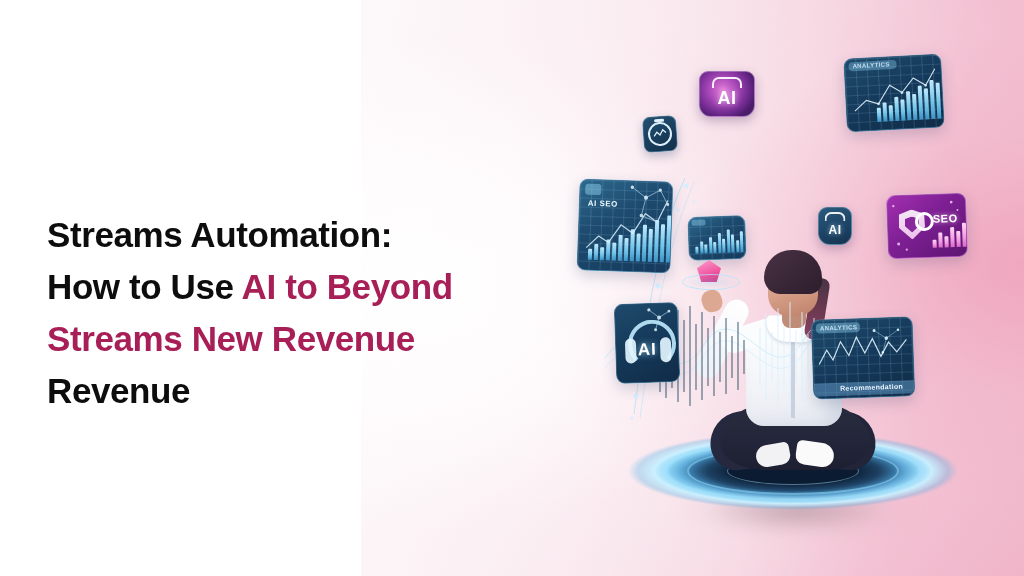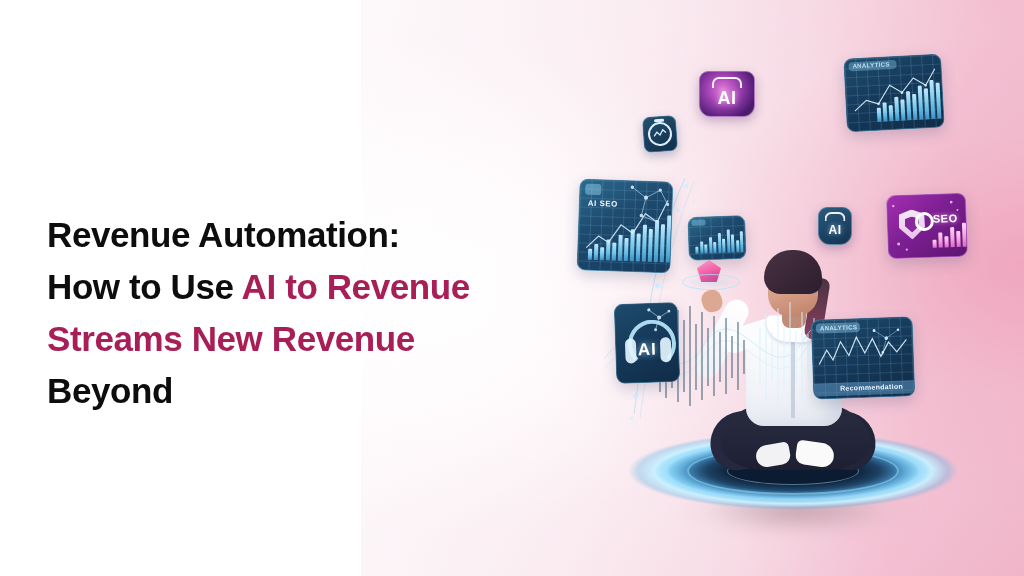--- a/index.html
+++ b/index.html
@@ -429,24 +429,24 @@
 </head>
 <body>
 
 <div class="banner">
 
   <div class="bg-white-left"></div>
   <div class="bg-pink"></div>
   <div class="bg-pink-corner"></div>
 
   <h1 class="headline">
-    <span>Revenue Automation:</span><br>
-    <span>How to Use </span><span class="accent">AI to Revenue</span><br>
+    <span>Streams Automation:</span><br>
+    <span>How to Use </span><span class="accent">AI to Beyond</span><br>
     <span class="accent">Streams New Revenue</span><br>
-    <span>Beyond</span>
+    <span>Revenue</span>
   </h1>
 
   <div class="scene">
 
     <div class="floor-shadow"></div>
 
     <div class="platform">
       <div class="ring ring-outer"></div>
       <div class="ring ring-mid"></div>
       <div class="ring ring-inner"></div>

